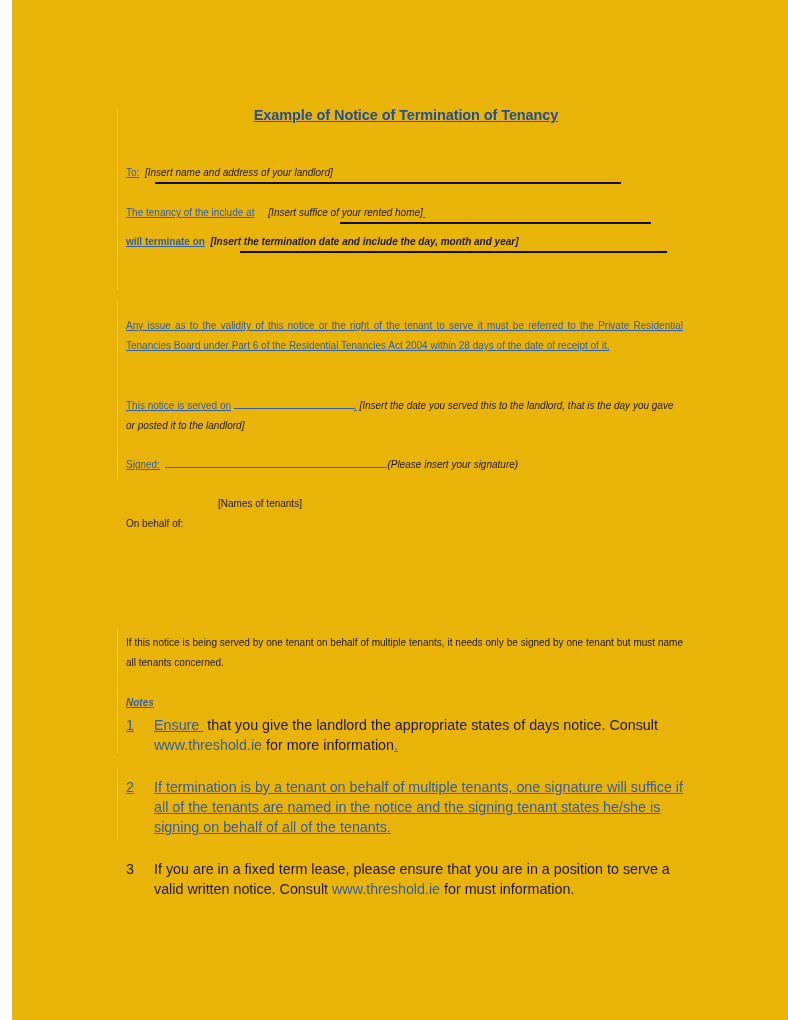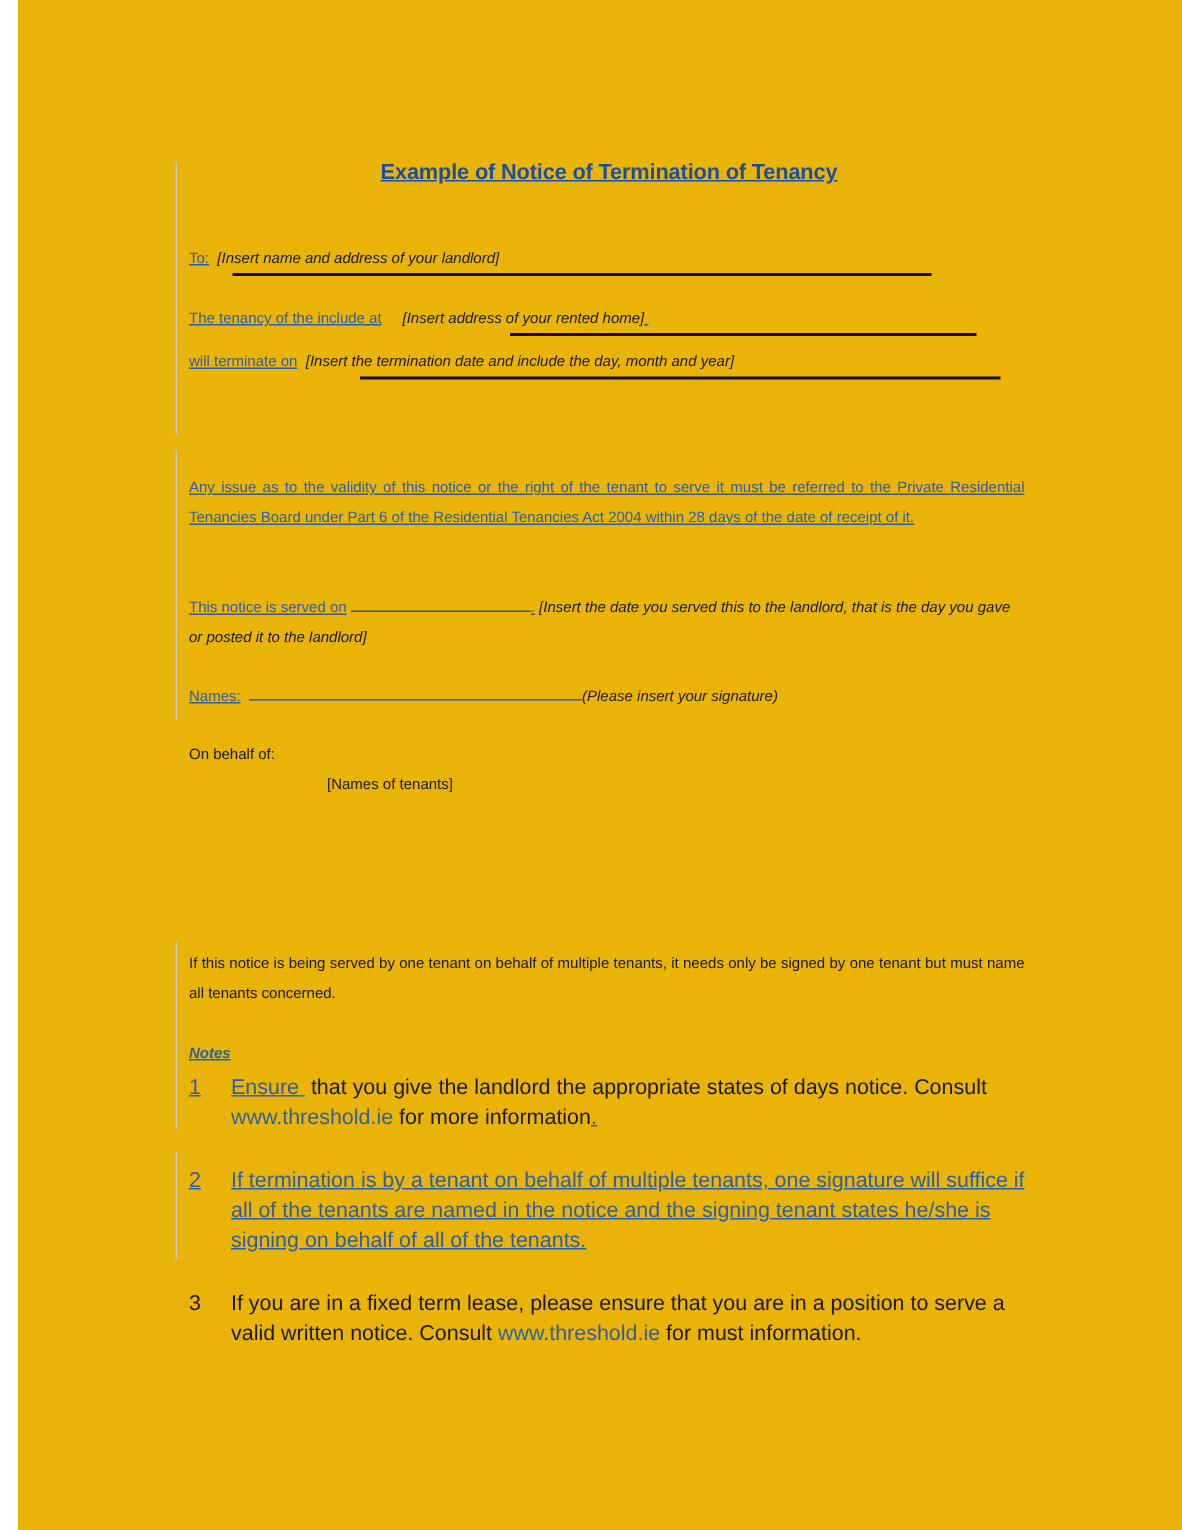--- a/index.html
+++ b/index.html
@@ -117,49 +117,49 @@
 
     <div class="blk" style="top:163px;">
       <div class="ln">
         <span class="blue u">To:</span><span>&nbsp;&nbsp;</span><span class="it">[Insert name and address of your landlord]</span>
       </div>
       <div class="rule" style="left:29px; top:19px; width:466px;"></div>
     </div>
 
     <div class="blk" style="top:203px;">
       <div class="ln just" style="width:525px;">
-        <span class="blue u">The tenancy of the include at</span><span>&nbsp;&nbsp;&nbsp;&nbsp;&nbsp;</span><span class="it">[Insert address of your rented home]</span><span class="blue u">&nbsp;</span>
+        <span class="blue u">The tenancy of the include at</span><span>&nbsp;&nbsp;&nbsp;&nbsp;&nbsp;</span><span class="it">[Insert suffice of your rented home]</span><span class="blue u">&nbsp;</span>
       </div>
       <div class="rule" style="left:214px; top:19px; width:311px;"></div>
 
-      <div class="ln just" style="width:556px; margin-top:9px; text-align:justify;">
+      <div class="ln just" style="width:556px; margin-top:9px; text-align:justify;font-weight:bold;">
         <span class="blue u">will terminate on</span><span>&nbsp;&nbsp;</span><span class="it">[Insert the termination date and include the day, month and year]</span>
       </div>
       <div class="rule" style="left:114px; top:48px; width:427px;"></div>
     </div>
 
     <div class="blk" style="top:316px;">
       <div class="ln just blue u" style="width:557px;">Any issue as to the validity of this notice or the right of the tenant to serve it must be referred to the Private Residential Tenancies Board under Part 6 of the Residential Tenancies Act 2004 within 28 days of the date of receipt of it.</div>
     </div>
 
     <div class="blk" style="top:396px;">
       <div class="ln" style="width:557px;">
         <span class="blue u">This notice is served on</span><span>&nbsp;</span><span class="blueblank" style="width:120px;"></span><span class="blue u">.</span><span>&nbsp;</span><span class="it">[Insert the date you served this to the landlord, that is the day you gave or posted it to the landlord]</span>
       </div>
     </div>
 
     <div class="blk" style="top:455px;">
       <div class="ln">
-        <span class="blue u">Names:</span><span>&nbsp;&nbsp;</span><span class="blueblank" style="width:222px;"></span><span class="it">(Please insert your signature)</span>
+        <span class="blue u">Signed:</span><span>&nbsp;&nbsp;</span><span class="blueblank" style="width:222px;"></span><span class="it">(Please insert your signature)</span>
       </div>
     </div>
 
     <div class="blk" style="top:494px;">
+      <div class="ln indent">[Names of tenants]</div>
       <div class="ln">On behalf of:</div>
-      <div class="ln indent">[Names of tenants]</div>
     </div>
 
     <div class="blk" style="top:633px;">
       <div class="ln just" style="width:557px;">If this notice is being served by one tenant on behalf of multiple tenants, it needs only be signed by one tenant but must name all tenants concerned.</div>
     </div>
 
     <div class="blk" style="top:692px;">
       <div class="ln blue u bold it" style="display:inline-block;">Notes</div>
 
       <div class="note" style="margin-top:2px;">

